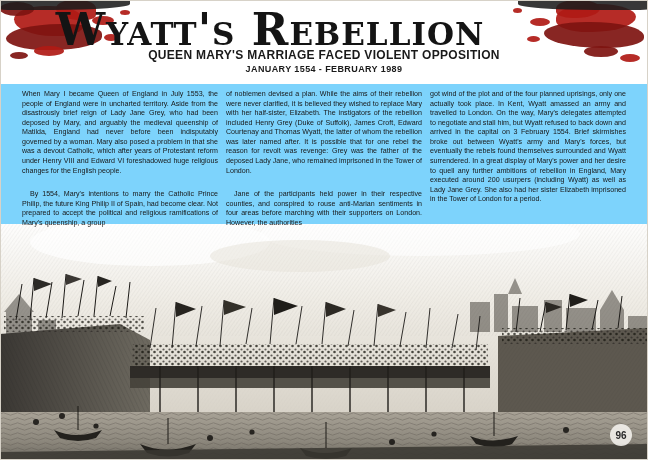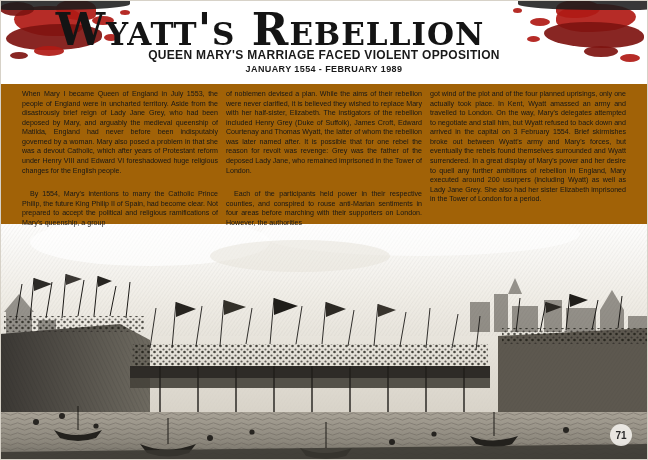--- a/index.html
+++ b/index.html
@@ -76,21 +76,21 @@
     color: #1a1a1a;
     z-index: 4;
   }
 
   
   .cols {
     position: absolute;
     left: 0; top: 84px;
     width: 648px;
     height: 140px;
-    background: #a16207;
+    background: #7dd3fc;
     display: flex;
     gap: 8px;
     padding: 6px 22px 0 22px;
     box-sizing: border-box;
     z-index: 5;
   }
   .col {
     width: 33.33%;
     font-size: 7.1px;
     line-height: 1.35;
@@ -169,21 +169,21 @@
     <div class="daterange">JANUARY 1554 - FEBRUARY 1989</div>
   </div>
 
   <div class="cols">
     <div class="col">
       <p>When Mary I became Queen of England in July 1553, the people of England were in uncharted territory. Aside from the disastrously brief reign of Lady Jane Grey, who had been deposed by Mary, and arguably the medieval queenship of Matilda, England had never before been indisputably governed by a woman. Mary also posed a problem in that she was a devout Catholic, which after years of Protestant reform under Henry VIII and Edward VI foreshadowed huge religious changes for the English people.</p>
       <p>By 1554, Mary's intentions to marry the Catholic Prince Philip, the future King Philip II of Spain, had become clear. Not prepared to accept the political and religious ramifications of Mary's queenship, a group</p>
     </div>
     <div class="col">
       <p>of noblemen devised a plan. While the aims of their rebellion were never clarified, it is believed they wished to replace Mary with her half-sister, Elizabeth. The instigators of the rebellion included Henry Grey (Duke of Suffolk), James Croft, Edward Courtenay and Thomas Wyatt, the latter of whom the rebellion was later named after. It is possible that for one rebel the reason for revolt was revenge: Grey was the father of the deposed Lady Jane, who remained imprisoned in the Tower of London.</p>
-      <p>Each of the participants held power in their respective counties, and conspired to rouse anti-Marian sentiments in four areas before marching with their supporters on London. However, the authorities</p>
+      <p>Jane of the participants held power in their respective counties, and conspired to rouse anti-Marian sentiments in four areas before marching with their supporters on London. However, the authorities</p>
     </div>
     <div class="col">
       <p>got wind of the plot and of the four planned uprisings, only one actually took place. In Kent, Wyatt amassed an army and travelled to London. On the way, Mary's delegates attempted to negotiate and stall him, but Wyatt refused to back down and arrived in the capital on 3 February 1554. Brief skirmishes broke out between Wyatt's army and Mary's forces, but eventually the rebels found themselves surrounded and Wyatt surrendered. In a great display of Mary's power and her desire to quell any further ambitions of rebellion in England, Mary executed around 200 usurpers (including Wyatt) as well as Lady Jane Grey. She also had her sister Elizabeth imprisoned in the Tower of London for a period.</p>
     </div>
   </div>
 
   <div class="art">
     <svg class="art-canvas" viewBox="0 0 648 244" preserveAspectRatio="none">
       <defs>
         <linearGradient id="sky" x1="0" y1="0" x2="0" y2="1">
@@ -337,17 +337,17 @@
         <circle cx="252" cy="216" r="2.6"></circle>
         <circle cx="392" cy="226" r="3"></circle>
         <circle cx="434" cy="218" r="2.6"></circle>
         <circle cx="566" cy="214" r="3"></circle>
       </g>
 
       <path d="M0 236 L648 228 L648 244 L0 244 Z" fill="#3a3731" opacity=".85"></path>
       <rect x="0" y="0" width="648" height="244" fill="url(#hatch)" opacity=".07"></rect>
     </svg>
 
-    <div class="pagenum">71</div>
+    <div class="pagenum">96</div>
   </div>
 
   <div class="frame"></div>
 </div>
 
 </body></html>

